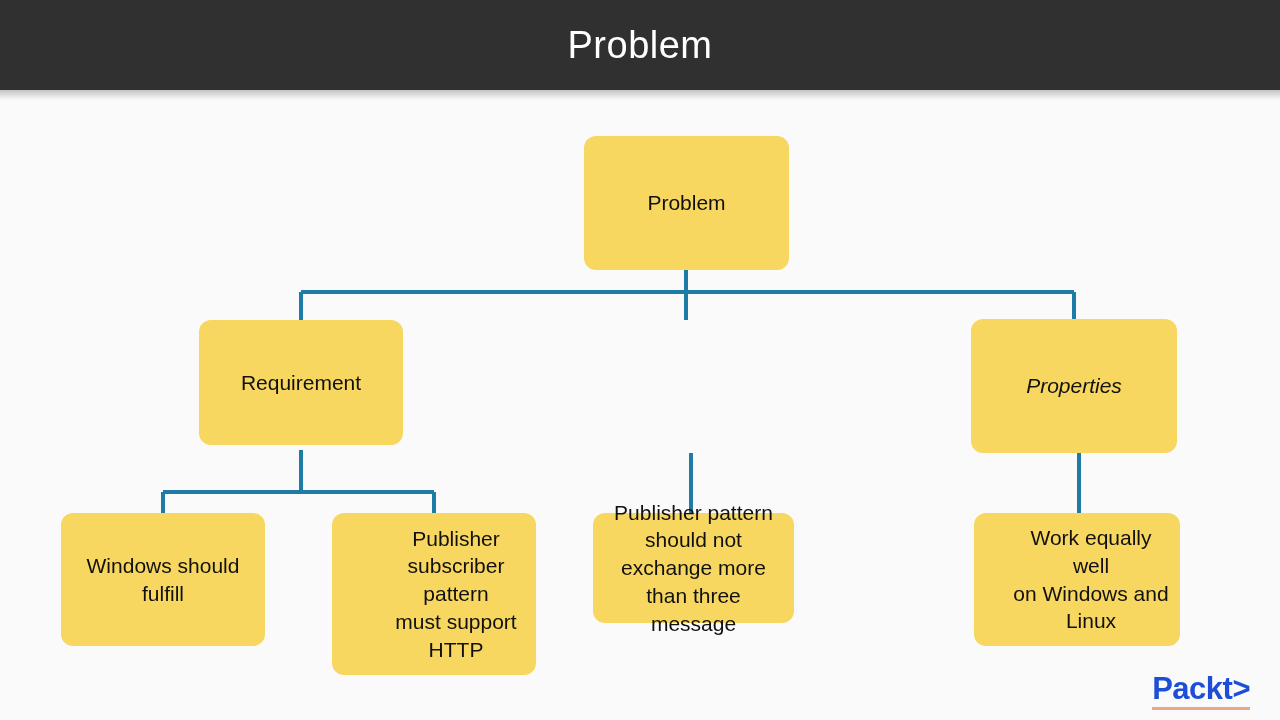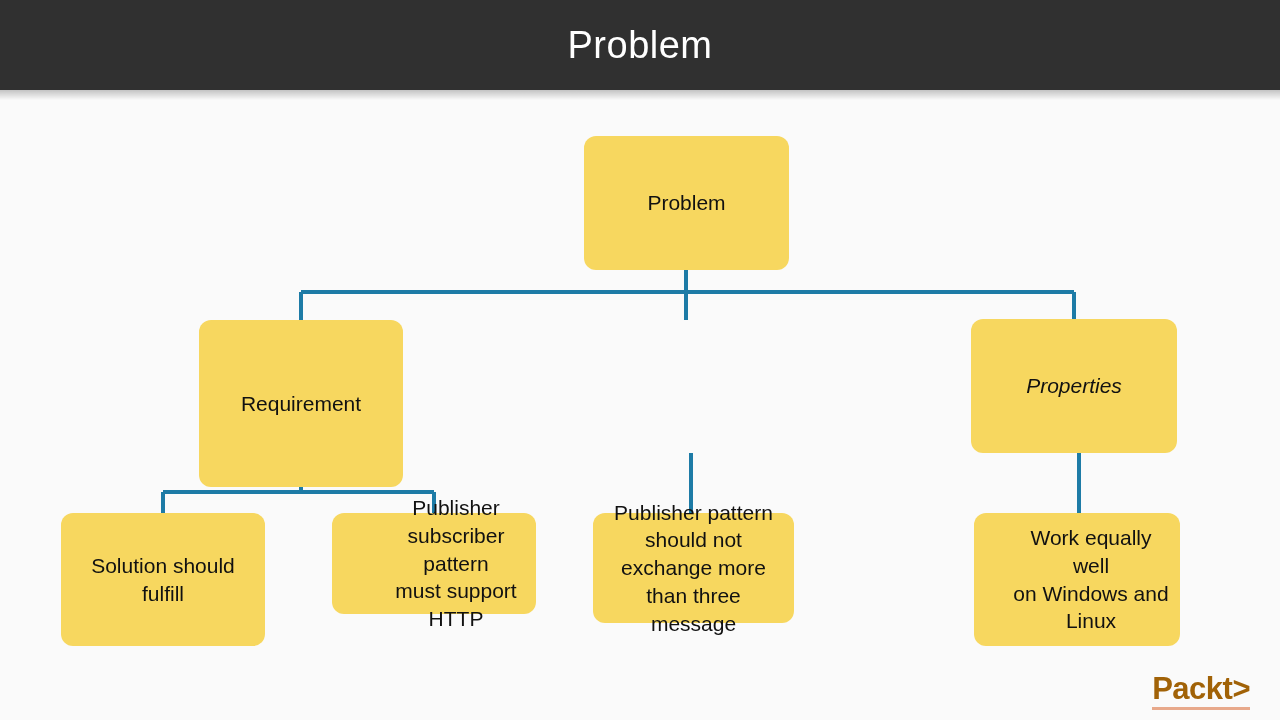--- a/index.html
+++ b/index.html
@@ -93,54 +93,54 @@
   .node.level-0 { font-size: 21px; }
   .node.level-1 { font-size: 21px; }
   .node.level-2 { font-size: 21px; line-height: 1.32; }
 
   
   #node-problem {
     left: 584px; top: 36px; width: 205px; height: 134px;
   }
   
   #node-requirement {
-    left: 199px; top: 220px; width: 204px; height: 167px;
+    left: 199px; top: 220px; width: 204px; height: 125px;
   }
   #node-constraints {
     left: 583px; top: 219px; width: 205px; height: 134px;
   }
   #node-properties {
     left: 971px; top: 219px; width: 206px; height: 134px; font-style: italic;
   }
   
   #node-solution-fulfill {
     left: 61px; top: 413px; width: 204px; height: 133px;
   }
   #node-pubsub-http {
-    left: 332px; top: 413px; width: 204px; height: 101px; padding-left: 44px;
+    left: 332px; top: 413px; width: 204px; height: 162px; padding-left: 44px;
   }
   #node-three-message {
     left: 593px; top: 413px; width: 201px; height: 110px;
   }
   #node-windows-linux {
     left: 974px; top: 413px; width: 206px; height: 133px; padding-left: 28px;
   }
 
   
   #packt-logo {
     position: absolute;
     right: 30px;
     bottom: 10px;
     display: flex;
     flex-direction: column;
     align-items: stretch;
     z-index: 4;
   }
   #packt-wordmark {
-    color: #a16207;
+    color: #1d4ed8;
     font-size: 31px;
     font-weight: 700;
     letter-spacing: -0.5px;
     font-family: "Liberation Sans", sans-serif;
     line-height: 1.05;
   }
   #packt-underline {
     height: 3px;
     background: #e8a98b;
     margin-top: 1px;
@@ -188,21 +188,21 @@
     </div>
 
     <div class="node level-1" id="node-requirement">
       <span class="node-label">Requirement</span>
     </div>
     <div class="node level-1" id="node-properties">
       <span class="node-label">Properties</span>
     </div>
 
     <div class="node level-2" id="node-solution-fulfill">
-      <span class="node-label">Solution should
+      <span class="node-label">Windows should
 fulfill</span>
     </div>
     <div class="node level-2" id="node-pubsub-http">
       <span class="node-label">Publisher
 subscriber pattern
 must support
 HTTP</span>
     </div>
     <div class="node level-2" id="node-three-message">
       <span class="node-label">Publisher pattern

